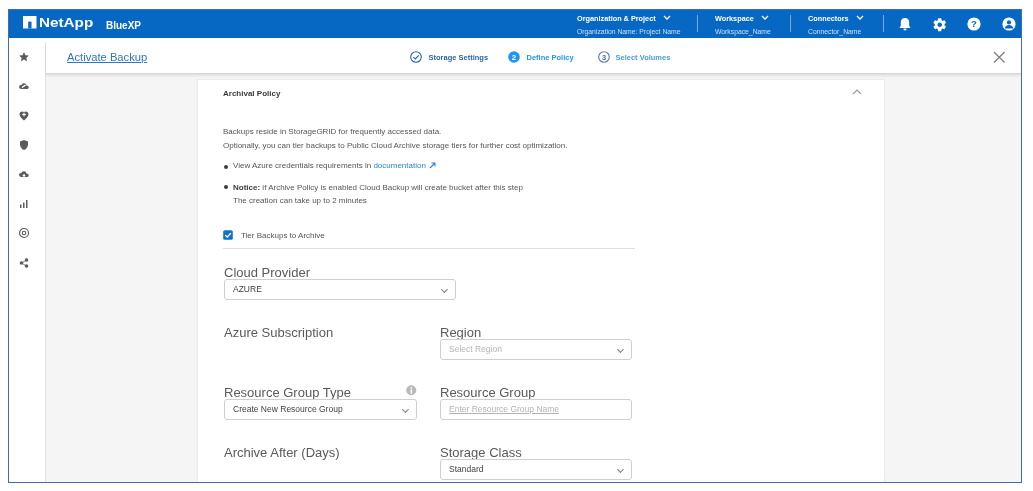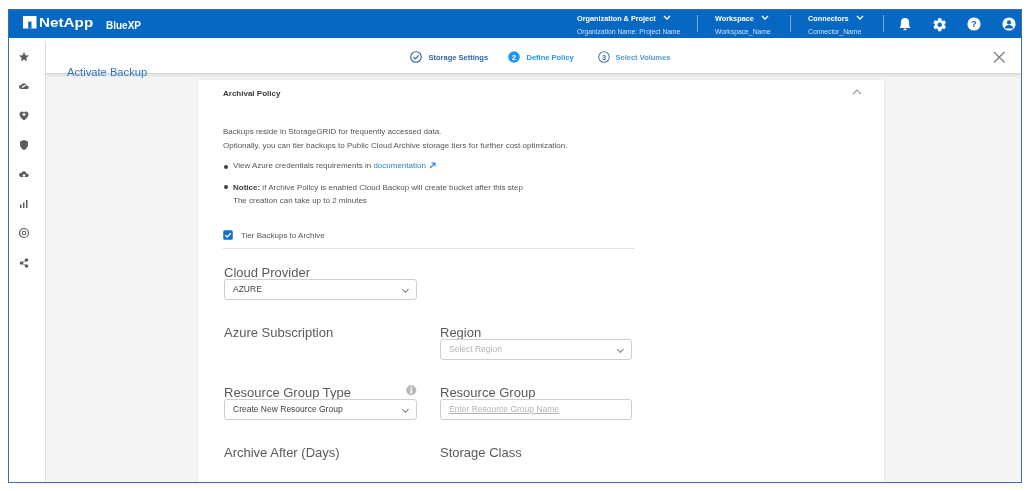--- a/index.html
+++ b/index.html
@@ -16,21 +16,21 @@
   .hblk .s { font-size:6.8px; color:rgba(255,255,255,0.78); margin-top:4.5px; white-space:nowrap; }
   .hchev { display:inline-block; margin-left:7px; position:relative; top:-1px; }
   .vdiv { position:absolute; top:5px; width:1px; height:17px; background:rgba(255,255,255,0.45); }
   .hicon { position:absolute; top:7px; }
   
   #side { position:absolute; left:0; top:32px; width:37px; bottom:0; background:#fff; border-right:1px solid #e2e2e2; }
   .sic { position:absolute; left:9px; width:12px; height:12px; }
   
   #main { position:absolute; left:37px; top:32px; right:0; bottom:0; background:#f5f5f5; }
   #topbar { position:absolute; left:0; top:0; right:0; height:32px; background:#fff; border-bottom:1px solid #d6d6d6; box-shadow:0 2px 3px rgba(0,0,0,0.09); z-index:5; }
-  #abtitle { position:absolute; left:21px; top:24px; font-size:11.2px; color:#2e77c0; }
+  #abtitle { position:absolute; left:21px; top:9px; font-size:11.2px; color:#2e77c0;text-decoration:underline; }
   #closex { position:absolute; right:16px; top:9px; width:12.5px; height:12.5px; }
   .stepc { position:absolute; top:9px; }
   .stepl { position:absolute; top:10.5px; font-size:7.5px; font-weight:bold; white-space:nowrap; }
   
   #content { position:absolute; left:0; top:32px; right:0; bottom:0; background:#f5f5f5; overflow:hidden; }
   #card { position:absolute; left:151px; top:5px; width:688px; height:480px; background:#fff; border:1px solid #ececec; box-shadow:0 1px 2px rgba(0,0,0,0.04); }
   #cardhead { position:absolute; left:0; top:0; right:0; height:28px; }
   #cardtitle { position:absolute; left:25px; top:9px; font-size:8px; font-weight:bold; color:#3a3a3a; }
   #cardchev { position:absolute; right:24px; top:9px; }
   .btxt { position:absolute; font-size:8px; color:#555; line-height:14px; white-space:nowrap; }
@@ -169,35 +169,36 @@
         <div class="bullet" style="left:35px; top:101px; line-height:13px;"><b style="color:#3c3c3c;">Notice:</b> if Archive Policy is enabled Cloud Backup will create bucket after this step<br>The creation can take up to 2 minutes</div>
 
         <svg style="position:absolute; left:24.5px; top:149.5px;" width="10" height="10" viewBox="0 0 10 10">
               <rect x="0.2" y="0.2" width="9.6" height="9.6" rx="1.6" fill="#1173c5"></rect>
               <path d="M2.3 5.1 L4.2 7 L7.8 3.2" stroke="#fff" stroke-width="1.3" fill="none"></path>
             </svg>
         <span style="position:absolute; left:43px; top:150.5px; font-size:8px; color:#555;">Tier Backups to Archive</span>
         <div id="chkline"></div>
 
         <span class="flabel" style="left:26px; top:184.5px;">Cloud Provider</span>
-        <div class="fbox" style="left:26px; top:199px; width:193px;">AZURE<span class="sel"></span></div>
+        <div class="fbox" style="left:26px; top:199px; width:232px;">AZURE<span class="sel"></span></div>
 
         <span class="flabel" style="left:26px; top:244.5px;">Azure Subscription</span>
         <span class="flabel" style="left:242px; top:244.5px;">Region</span>
         <div class="fbox ph" style="left:242px; top:259px; width:192px;">Select Region<span class="sel"></span></div>
 
         <span class="flabel" style="left:26px; top:304.5px;">Resource Group Type</span>
         <svg style="position:absolute; left:208px; top:305px;" width="10.5" height="10.5" viewBox="0 0 10 10">
               <circle cx="5" cy="5" r="4.8" fill="#b9b9b9"></circle>
               <rect x="4.3" y="2" width="1.5" height="1.5" fill="#fff"></rect>
               <rect x="4.3" y="4.3" width="1.5" height="3.8" fill="#fff"></rect>
             </svg>
         <div class="fbox" style="left:26px; top:319px; width:193px;">Create New Resource Group<span class="sel"></span></div>
         <span class="flabel" style="left:242px; top:304.5px;">Resource Group</span>
         <div class="fbox ph" style="left:242px; top:319px; width:192px;text-decoration:underline;">Enter Resource Group Name</div>
 
         <span class="flabel" style="left:26px; top:364.5px;">Archive After (Days)</span>
         <span class="flabel" style="left:242px; top:364.5px;">Storage Class</span>
+        <div class="fbox" style="left:242px; top:379px; width:192px;">Standard<span class="sel"></span></div>
       </div>
     </div>
   </div>
  </div>
 </div>
 
 </body></html>

